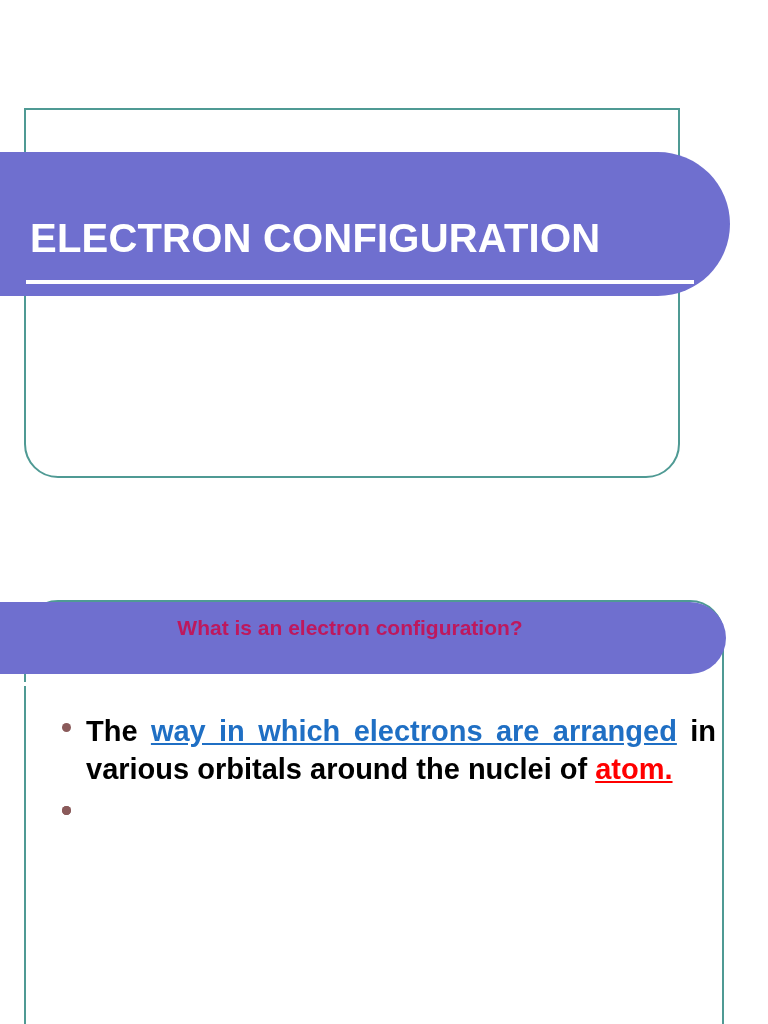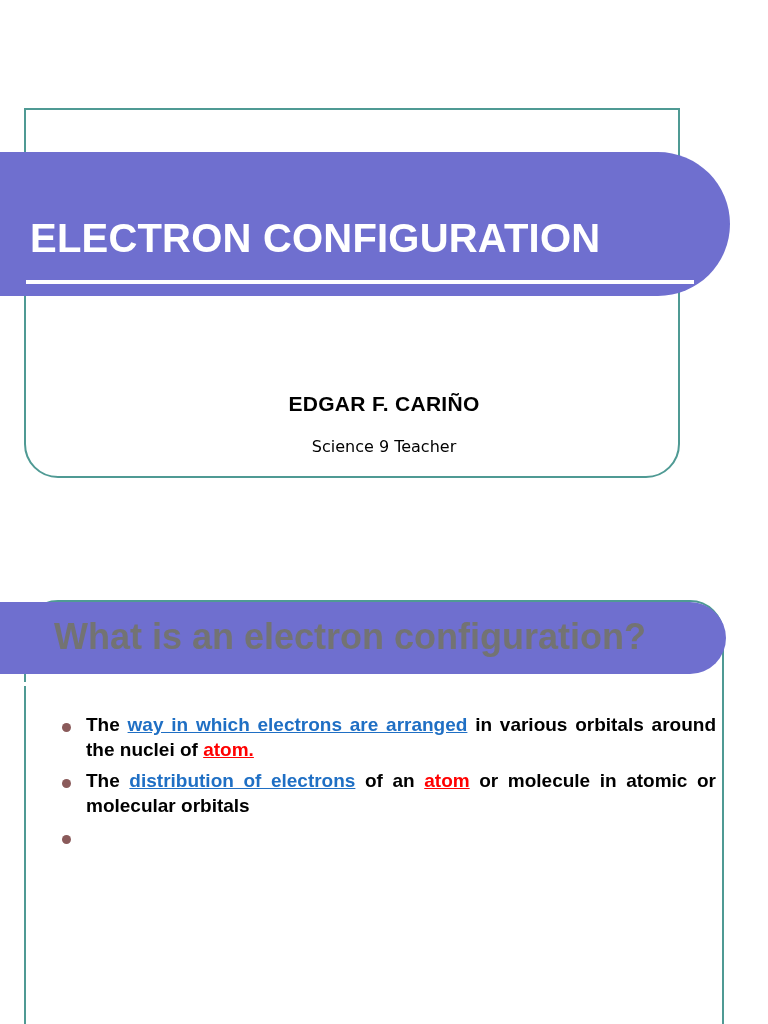--- a/index.html
+++ b/index.html
@@ -114,22 +114,22 @@
     height: 72px;
     background: #6f6fcf;
     border-radius: 0 36px 36px 0;
   }
   .s2-title {
     position: absolute;
     left: 0;
     top: 56px;
     width: 700px;
     text-align: center;
-    color: #737373;
-    font-size: 36px;
+    color: #be185d;
+    font-size: 21px;
     font-weight: bold;
     white-space: nowrap;
   }
   .s2-title-underline {
     position: absolute;
     left: 24px;
     top: 122px;
     width: 660px;
     height: 4px;
     background: #ffffff;
@@ -138,21 +138,21 @@
   .bullets {
     position: absolute;
     left: 58px;
     top: 152px;
     width: 658px;
   }
   .bullet {
     position: relative;
     padding-left: 28px;
     margin-bottom: 6px;
-    font-size: 19px;
+    font-size: 29px;
     font-weight: bold;
     color: #000000;
     line-height: 1.32;
     text-align: justify;
     text-align-last: left;
   }
   .bullet .dot {
     position: absolute;
     left: 4px;
     top: 11px;
@@ -171,36 +171,33 @@
   }
 </style>
 </head>
 <body>
 
 <section class="slide1">
   <div class="s1-frame"></div>
   <div class="s1-title-band"></div>
   <div class="s1-title">ELECTRON CONFIGURATION</div>
   <div class="s1-title-underline"></div>
-  <div class="s1-author">EDGAR F. CARIÑO</div>
-  <div class="s1-subtitle">Science 9 Teacher</div>
 </section>
 
 <section class="slide2">
   <div class="s2-frame"></div>
   <div class="s2-title-band"></div>
   <div class="s2-title">What is an electron configuration?</div>
   <div class="s2-title-underline"></div>
 
   <div class="bullets">
     <div class="bullet">
       <span class="dot"></span>
       <span class="rich"><span>The </span><span class="lnk">way in which electrons are arranged</span><span> in various orbitals around the nuclei of </span><span class="red">atom.</span></span>
     </div>
     <div class="bullet">
       <span class="dot"></span>
-      <span class="rich"><span>The </span><span class="lnk">distribution of electrons</span><span> of an </span><span class="red">atom</span><span> or molecule in atomic or molecular orbitals</span></span>
     </div>
     <div class="bullet">
       <span class="dot"></span>
     </div>
   </div>
 </section>
 
 </body></html>

